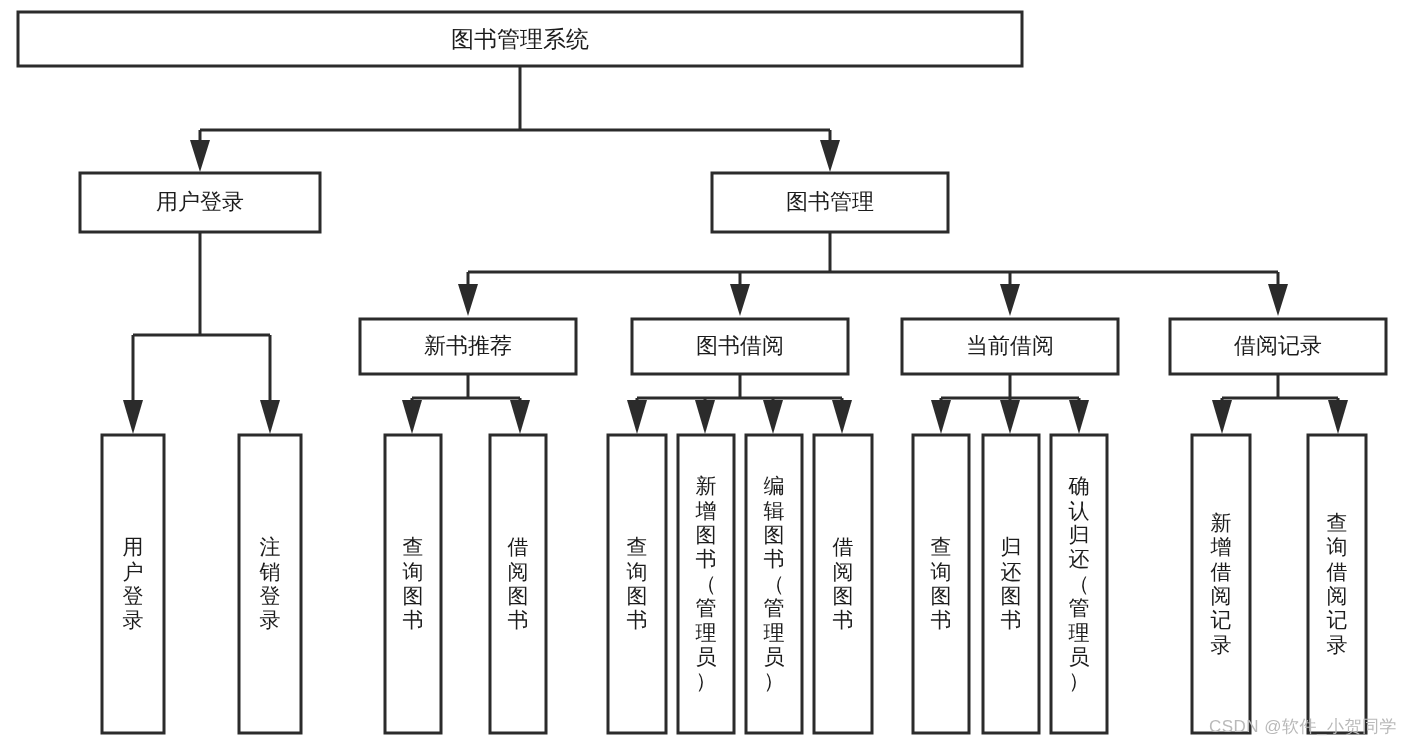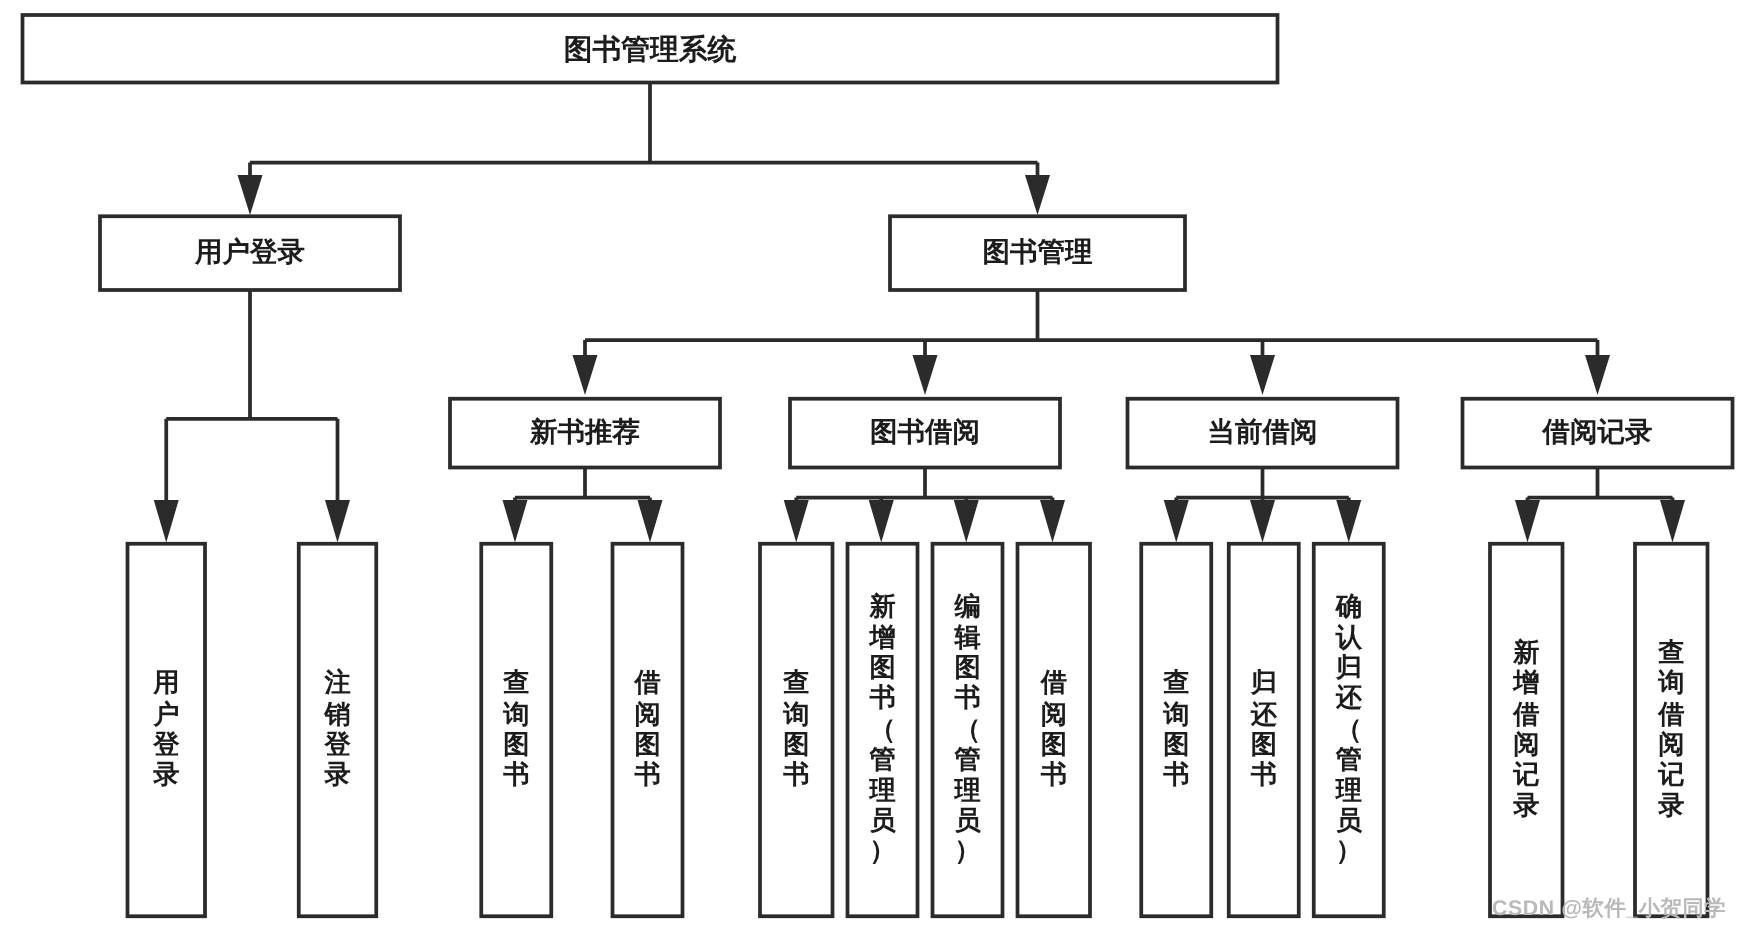--- a/index.html
+++ b/index.html
@@ -11,21 +11,20 @@
     width: 1405px;
     height: 747px;
     font-family: "Liberation Sans", sans-serif;
     overflow: hidden;
   }
   #diagram-root {
     position: relative;
     width: 1405px;
     height: 744px;
     background: #ffffff;
-    font-weight: bold;
   }
   svg.diagram-canvas {
     position: absolute;
     left: 0;
     top: 0;
     width: 1405px;
     height: 747px;
     display: block;
   }
   .node-box {
@@ -65,21 +64,21 @@
     color: #1c1c1c;
     letter-spacing: 0;
     pointer-events: none;
     text-align: center;
   }
   .leaf-label span {
     display: block;
   }
   .watermark {
     position: absolute;
-    right: 24px;
+    right: 8px;
     bottom: 6px;
     font-family: "Liberation Sans", sans-serif;
     font-size: 17px;
     color: #b9b9b9;
     white-space: nowrap;
     letter-spacing: 0.5px;
   }
 </style>
 </head>
 <body>

